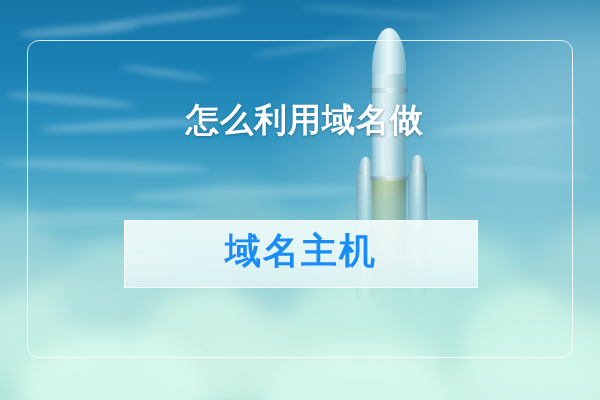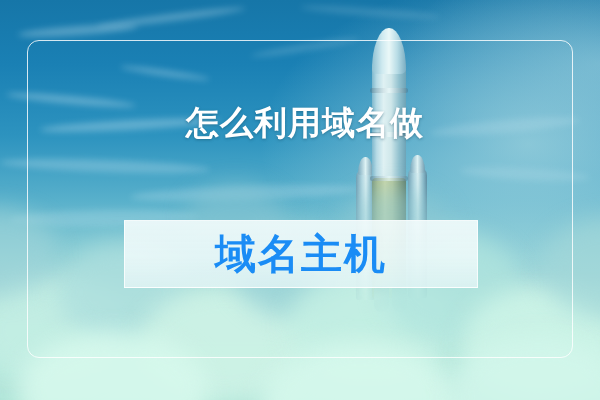--- a/index.html
+++ b/index.html
@@ -4,20 +4,21 @@
 <title>Banner</title>
 <style>
   html,body{margin:0;padding:0;background:#0d4f72;}
   body{font-family:"Liberation Sans","DejaVu Sans",sans-serif;}
 
   .stage{
     position:relative;
     width:600px;height:400px;
     overflow:hidden;
     background:#1b7fb0;
+    font-family:Liberation Mono, monospace;
   }
 
   
   .sky{
     position:absolute;inset:0;
     background:
       linear-gradient(180deg,
         #1676a8 0%,
         #1a80b4 16%,
         #2d93bf 34%,
@@ -130,21 +131,21 @@
   
   .banner{
     position:absolute;left:124px;top:220px;width:354px;height:68px;
     background:linear-gradient(180deg,rgba(244,252,252,.90) 0%,rgba(238,250,250,.88) 55%,rgba(228,245,246,.80) 100%);
     border:1px solid rgba(255,255,255,.75);
     box-sizing:border-box;
     display:flex;align-items:center;justify-content:center;
   }
   .banner-text{
     color:#1a8cf5;
-    font-size:41px;
+    font-size:36px;
     font-weight:bold;
     letter-spacing:2px;
     line-height:1;
     white-space:nowrap;
   }
 </style>
 </head>
 <body>
 
 <div class="stage">

